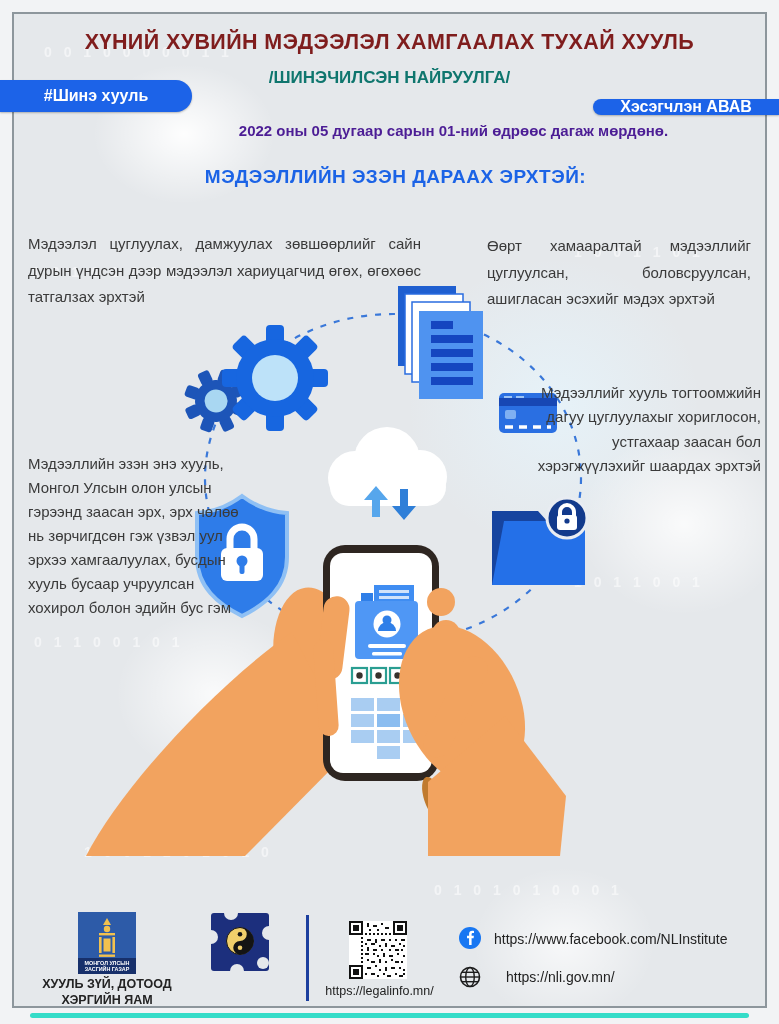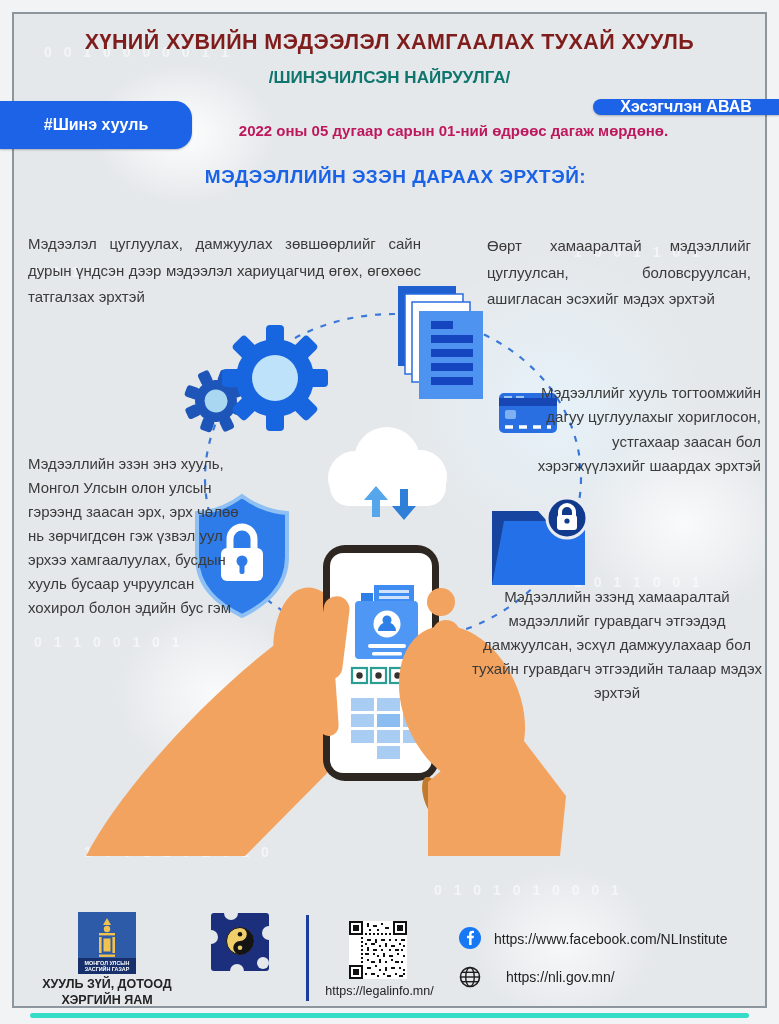--- a/index.html
+++ b/index.html
@@ -27,24 +27,24 @@
   }
   .bin{position:absolute;color:#ffffff;opacity:.55;font-weight:bold;
        font-size:14px;letter-spacing:4px;white-space:nowrap;}
   .title{position:absolute;left:40px;right:40px;top:30px;text-align:center;
          color:#7f1d1d;font-size:21.5px;font-weight:bold;letter-spacing:.4px;}
   .subtitle{position:absolute;left:40px;right:40px;top:68px;text-align:center;
          color:#0f766e;font-size:17px;font-weight:bold;}
   .badge{position:absolute;background:#1c63e8;color:#fff;font-weight:bold;
          font-size:16px;display:flex;align-items:center;justify-content:center;
          box-shadow:0 1px 2px rgba(0,0,0,.25);z-index:6;}
-  .badge-left{left:0;top:101px;width:192px;height:48px;border-radius:0 17px 17px 0;}
+  .badge-left{left:0;top:80px;width:192px;height:32px;border-radius:0 17px 17px 0;}
   .badge-right{right:0;top:99px;width:186px;height:16px;border-radius:16px 0 0 16px;}
   .date{position:absolute;left:150px;right:22px;top:122px;text-align:center;
-        color:#be185d;font-size:15px;font-weight:bold;}
+        color:#4c1d95;font-size:15px;font-weight:bold;}
   .section{position:absolute;left:40px;right:28px;top:166px;text-align:center;
         color:#1b63e6;font-size:19px;font-weight:bold;letter-spacing:.5px;}
   .para{position:absolute;color:#3a3a3a;font-size:15px;z-index:5;}
   .p1{left:28px;top:231px;width:393px;text-align:justify;line-height:1.78;}
   .p2{left:487px;top:233px;width:264px;text-align:justify;line-height:1.78;}
   .p3{right:18px;top:381px;width:238px;text-align:right;line-height:1.62;}
   .p4{left:28px;top:452px;width:224px;text-align:left;line-height:1.6;}
   .p5{left:468px;top:585px;width:298px;text-align:center;line-height:1.6;}
   .illu{position:absolute;left:0;top:0;z-index:2;pointer-events:none;}
   .footer-caption{position:absolute;text-align:center;color:#232323;
@@ -76,21 +76,20 @@
   <div class="subtitle">/ШИНЭЧИЛСЭН НАЙРУУЛГА/</div>
   <div class="badge badge-left">#Шинэ хууль</div>
   <div class="badge badge-right">Хэсэгчлэн АВАВ</div>
   <div class="date">2022 оны 05 дугаар сарын 01-ний өдрөөс дагаж мөрдөнө.</div>
   <div class="section">МЭДЭЭЛЛИЙН ЭЗЭН ДАРААХ ЭРХТЭЙ:</div>
 
   <div class="para p1">Мэдээлэл цуглуулах, дамжуулах зөвшөөрлийг сайн дурын үндсэн дээр мэдээлэл хариуцагчид өгөх, өгөхөөс татгалзах эрхтэй</div>
   <div class="para p2">Өөрт хамааралтай мэдээллийг цуглуулсан, боловсруулсан, ашигласан эсэхийг мэдэх эрхтэй</div>
   <div class="para p4">Мэдээллийн эзэн энэ хууль, Монгол Улсын олон улсын гэрээнд заасан эрх, эрх чөлөө нь зөрчигдсөн гэж үзвэл уул эрхээ хамгаалуулах, бусдын хууль бусаар учруулсан хохирол болон эдийн бус гэм</div>
   <div class="para p3">Мэдээллийг хууль тогтоомжийн дагуу цуглуулахыг хориглосон, устгахаар заасан бол хэрэгжүүлэхийг шаардах эрхтэй</div>
-  <div class="para p5">Мэдээллийн эзэнд хамааралтай мэдээллийг гуравдагч этгээдэд дамжуулсан, эсхүл дамжуулахаар бол тухайн гуравдагч этгээдийн талаар мэдэх эрхтэй</div>
 
   <svg class="illu" width="779" height="1024" viewBox="0 0 779 1024">
     <defs>
       <clipPath id="armclip">
           <rect x="14" y="14" width="751" height="842"></rect>
         </clipPath>
     </defs>
 
     <ellipse cx="393" cy="478" rx="188" ry="164" fill="none" stroke="#3a78d9" stroke-width="2.2" stroke-dasharray="6 8"></ellipse>
 

